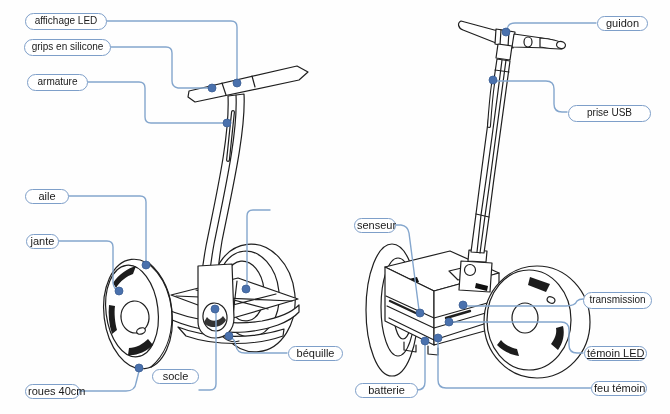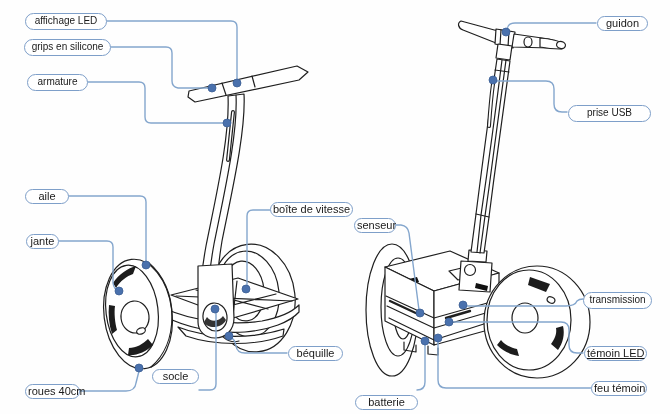--- a/index.html
+++ b/index.html
@@ -167,22 +167,21 @@
     </g>
   </svg>
 
   <div class="pill" style="left:24px;  top:39px;  width:87px;">grips en silicone</div>
   <div class="pill" style="left:25px;  top:13px;  width:82px;">affichage LED</div>
   <div class="pill" style="left:27px;  top:74px;  width:61px;">armature</div>
   <div class="pill sm" style="left:25px;  top:189px; width:44px;">aile</div>
   <div class="pill sm" style="left:26px;  top:234px; width:33px;">jante</div>
   <div class="pill sm" style="left:25px;  top:384px; width:55px;">roues 40cm</div>
   <div class="pill sm" style="left:152px; top:369px; width:47px;">socle</div>
-  <div class="pill sm" style="left:270px; top:202px; width:83px;">boîte de vitesse</div>
   <div class="pill sm" style="left:288px; top:346px; width:55px;">béquille</div>
   <div class="pill sm" style="left:354px; top:218px; width:42px;">senseur</div>
-  <div class="pill sm" style="left:355px; top:383px; width:63px;margin-top:12px;">batterie</div>
+  <div class="pill sm" style="left:355px; top:383px; width:63px;">batterie</div>
   <div class="pill sm" style="left:597px; top:16px;  width:51px;">guidon</div>
   <div class="pill" style="left:583px; top:292px; width:69px;">transmission</div>
   <div class="pill" style="left:568px; top:105px; width:83px;">prise USB</div>
   <div class="pill sm" style="left:584px; top:346px; width:63px;text-decoration:underline;">témoin LED</div>
   <div class="pill sm" style="left:591px; top:381px; width:56px;">feu témoin</div>
 </div>
 
 </body></html>

